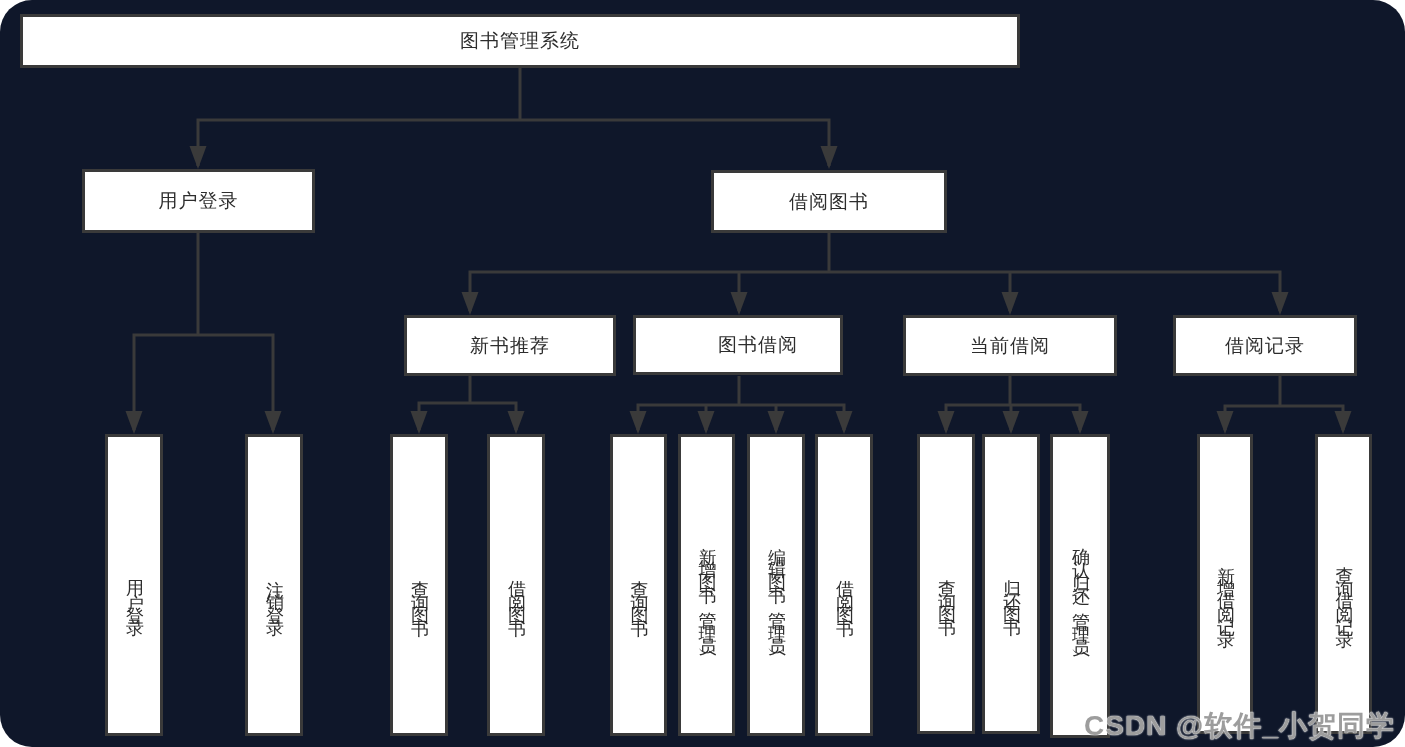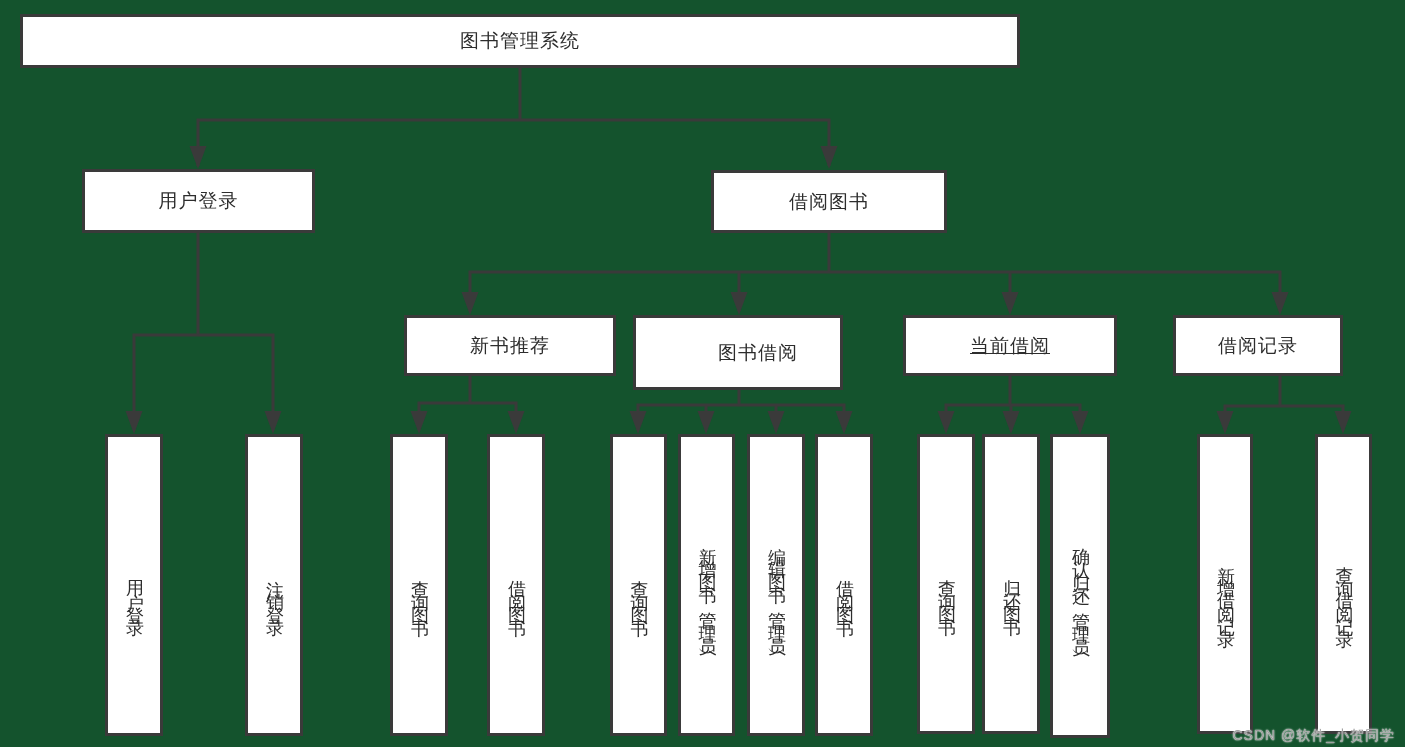--- a/index.html
+++ b/index.html
@@ -6,22 +6,23 @@
   html, body {
     margin: 0;
     padding: 0;
     background: #ffffff;
     font-family: "Liberation Sans", "DejaVu Sans", sans-serif;
   }
   #stage {
     position: relative;
     width: 1405px;
     height: 747px;
-    background: #14532d;
+    background: #0f172a;
     overflow: hidden;
+    border-radius: 32px;
   }
   #connector-layer {
     position: absolute;
     left: 0;
     top: 0;
     width: 1405px;
     height: 747px;
     pointer-events: none;
   }
   .node {
@@ -45,25 +46,26 @@
     text-orientation: mixed;
     letter-spacing: 13px;
     line-height: 1.1;
     padding-top: 13px;
     white-space: nowrap;
   }
   #watermark {
     position: absolute;
     right: 10px;
     bottom: 2px;
-    font-size: 14px;
+    font-size: 28px;
     color: #9d9d9d;
     text-shadow: 0 0 2px #ffffff, 0 0 1px #ffffff;
     letter-spacing: 1px;
     z-index: 5;
+    font-weight: bold;
   }
 </style>
 </head>
 <body>
 
 <div id="stage">
 
   <svg id="connector-layer" viewBox="0 0 1405 747" xmlns="http://www.w3.org/2000/svg">
     <g stroke="#3a3a3a" stroke-width="3" fill="none">
       <path d="M520,68 L520,120 M198,166 L198,120 L829,120 L829,166"></path>
@@ -104,27 +106,27 @@
   <div class="node" style="left:82px; top:169px; width:233px; height:64px;">
     <span>用户登录</span>
   </div>
   <div class="node" style="left:711px; top:170px; width:236px; height:63px;">
     <span>借阅图书</span>
   </div>
 
   <div class="node" style="left:363px; top:315px; width:212px; height:61px;margin-left:41px;">
     <span>新书推荐</span>
   </div>
-  <div class="node" style="left:633px; top:315px; width:210px; height:75px;padding-left:40px;">
+  <div class="node" style="left:633px; top:315px; width:210px; height:60px;padding-left:40px;">
     <span>图书借阅</span>
   </div>
-  <div class="node" style="left:903px; top:315px; width:214px; height:61px;text-decoration:underline;">
+  <div class="node" style="left:903px; top:315px; width:214px; height:61px;">
     <span>当前借阅</span>
   </div>
-  <div class="node" style="left:1173px; top:315px; width:170px; height:61px;">
+  <div class="node" style="left:1173px; top:315px; width:184px; height:61px;">
     <span>借阅记录</span>
   </div>
 
   <div class="node leaf" style="left:105px; top:434px; width:58px; height:302px;">
     <span class="vtext">用户登录</span>
   </div>
   <div class="node leaf" style="left:245px; top:434px; width:58px; height:302px;">
     <span class="vtext">注销登录</span>
   </div>
 

